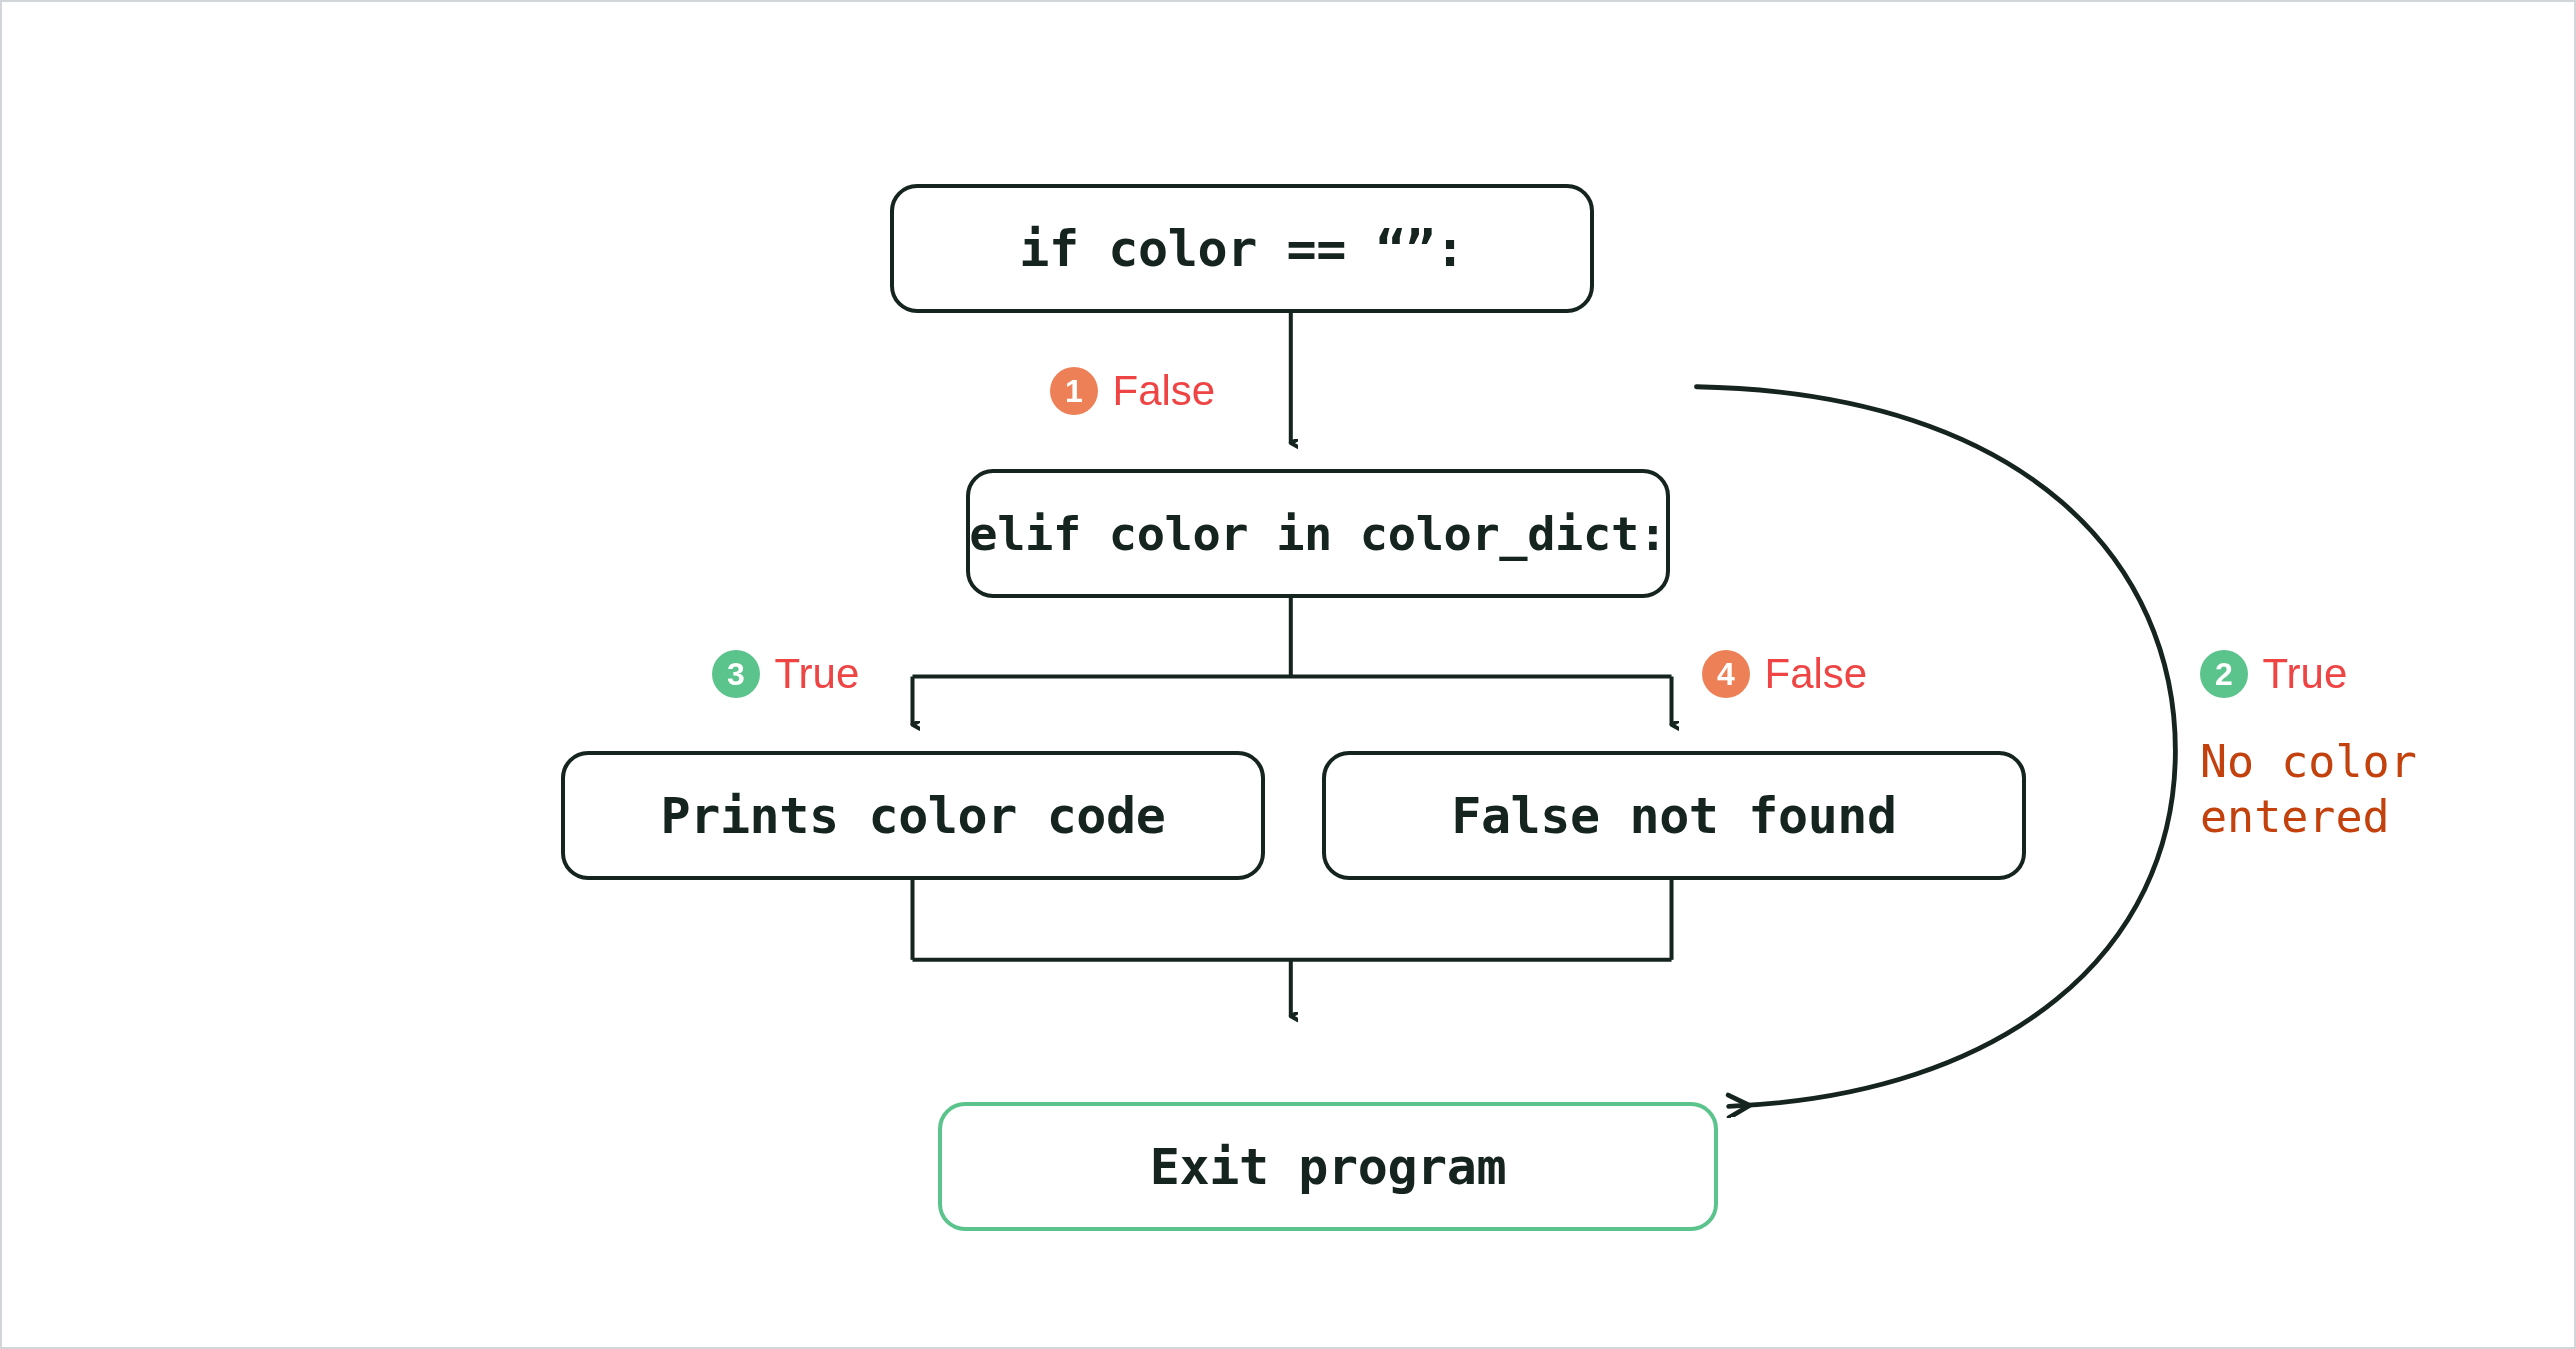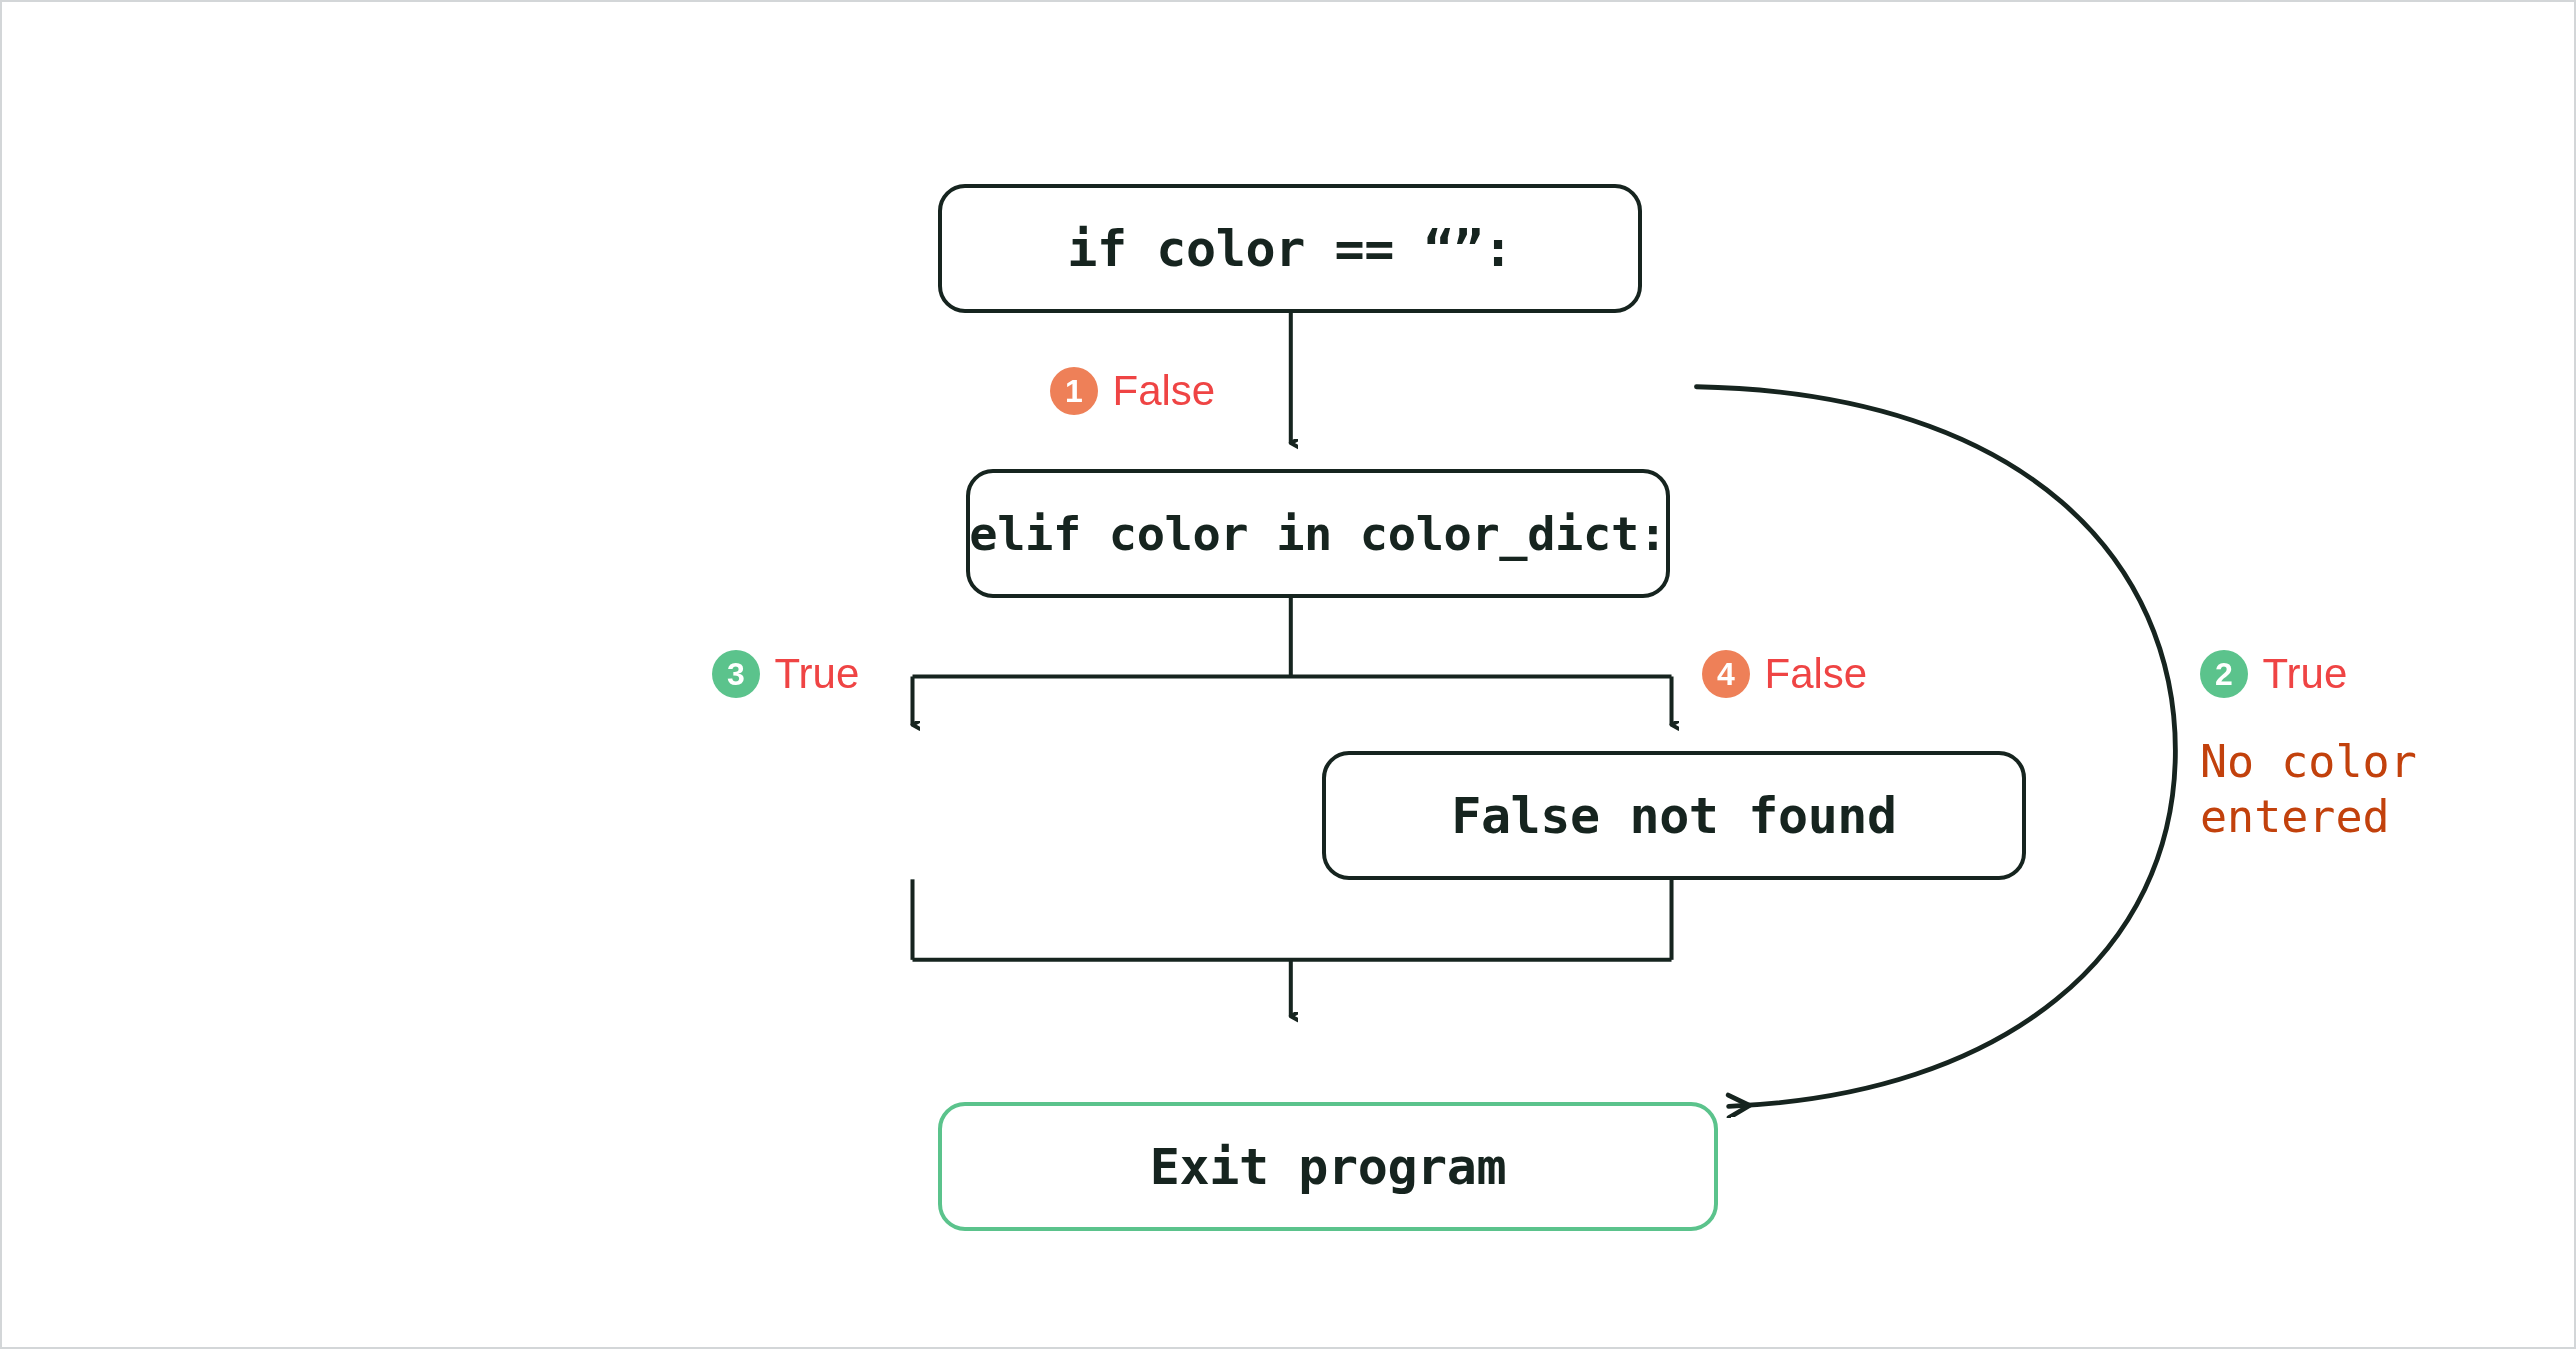--- a/index.html
+++ b/index.html
@@ -116,28 +116,31 @@
       <line x1="2074" y1="1090" x2="2074" y2="1190" stroke="#16241f" stroke-width="5"></line>
       <line x1="1131" y1="1190" x2="2074" y2="1190" stroke="#16241f" stroke-width="5"></line>
       <line x1="1601" y1="1190" x2="1601" y2="1260" stroke="#16241f" stroke-width="5" marker-end="url(#arrowdown)"></line>
     </g>
 
     <g>
       <path d="M 2105,478 C 2520,486 2700,700 2700,930 C 2700,1180 2490,1358 2145,1372" fill="none" stroke="#16241f" stroke-width="6" stroke-linecap="round" marker-end="url(#arrowleftcurve)"></path>
     </g>
   </svg>
 
-  <div class="node-box" style="left:936px; top:182px; width:704px; height:129px;">
+  <div class="node-box" style="left:888px; top:182px; width:704px; height:129px;">
     <span class="node-label">if color == “”:</span>
   </div>
 
   <div class="node-box" style="left:964px; top:467px; width:704px; height:129px;">
     <span class="node-label" style="font-size:47px;">elif color in color_dict:</span>
   </div>
 
+  <div class="node-box" style="left:559px; top:749px; width:704px; height:129px;">
+    <span class="node-label">Prints color code</span>
+  </div>
 
   <div class="node-box" style="left:1320px; top:749px; width:704px; height:129px;">
     <span class="node-label">False not found</span>
   </div>
 
   <div class="node-box accent" style="left:936px; top:1100px; width:780px; height:129px;">
     <span class="node-label">Exit program</span>
   </div>
 
   <div class="edge-label" style="left:1048px; top:365px;">

